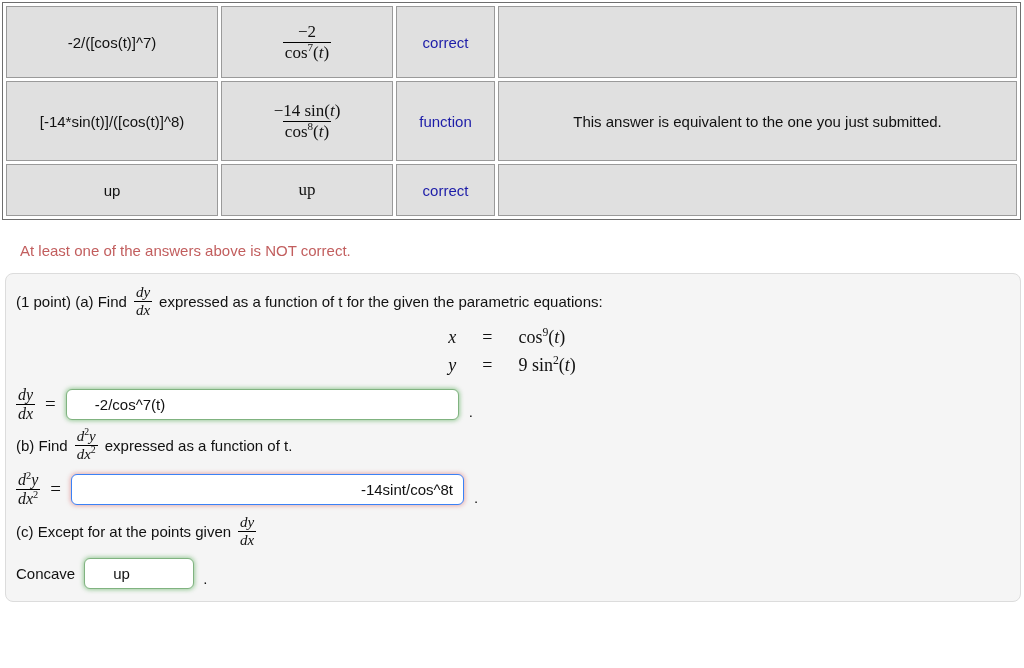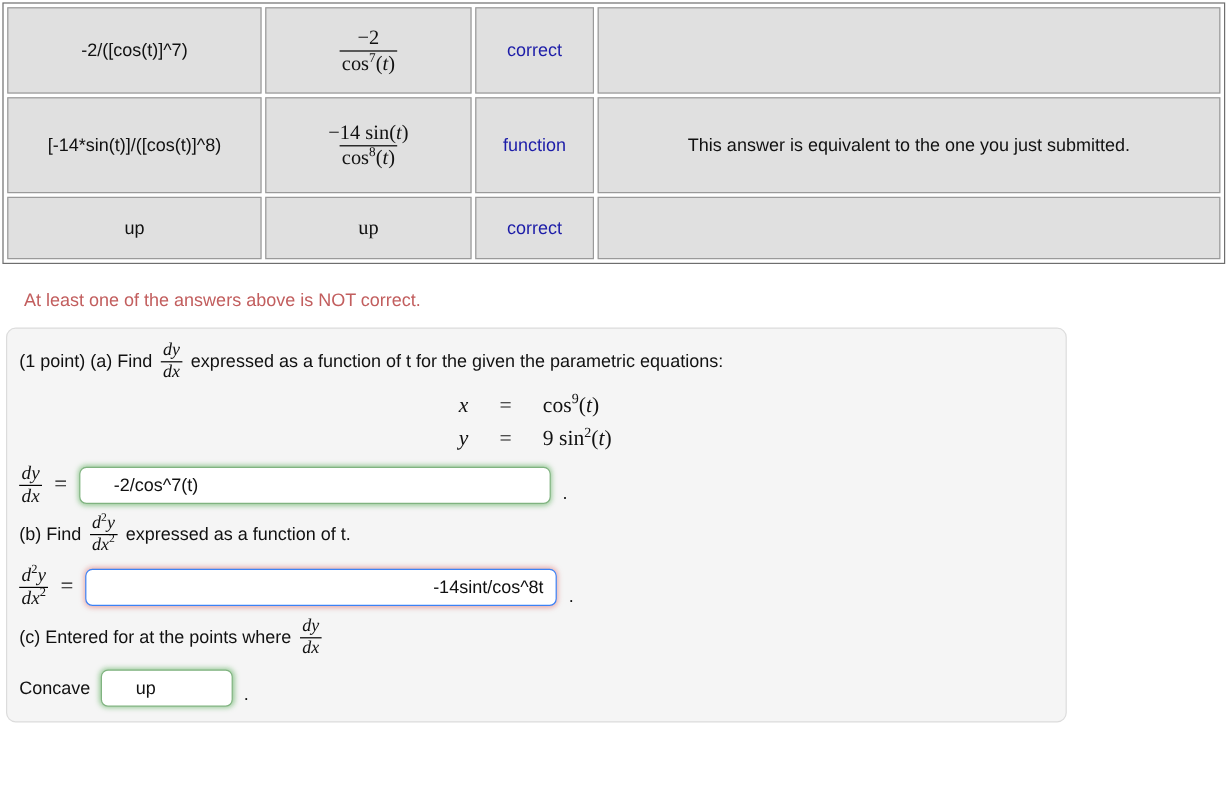--- a/index.html
+++ b/index.html
@@ -50,21 +50,21 @@
   
   .status-text {
     margin: 22px 0 14px 20px;
     font-size: 15px;
     color: #c25e5e;
   }
 
   
   .problem-panel {
     margin-left: 5px;
-    width: 884px;
+    width: 1016px;
     background: #f5f5f5;
     border: 1px solid #dcdcdc;
     border-radius: 8px;
     padding: 10px 12px 12px 10px;
     font-size: 15px;
   }
   .p-line { display: flex; align-items: center; gap: 7px; flex-wrap: nowrap; }
   .inline-frac { font-size: 15px; }
   .eq-block {
     width: fit-content;
@@ -198,21 +198,21 @@
     <span class="frac math" style="font-size:16px">
       <span class="num"><span class="tok-i">d</span><span class="tok-sup">2</span><span class="tok-i">y</span></span>
       <span class="den"><span class="tok-i">dx</span><span class="tok-sup">2</span></span>
     </span>
     <span class="eqsign">=</span>
     <input class="answer answer-bad wide-input" type="text" value="-14sint/cos^8t" style="">
     <span class="period">.</span>
   </div>
 
   <div class="p-line part-line">
-    <span>(c) Entered for at the points where</span>
+    <span>(c) Except for at the points given</span>
     <span class="frac math inline-frac">
       <span class="num"><span class="tok-i">dy</span></span>
       <span class="den"><span class="tok-i">dx</span></span>
     </span>
   </div>
 
   <div class="concave-line">
     <span>Concave</span>
     <input class="answer answer-ok small-input" type="text" value="up" style="">
     <span class="period" style="align-self:flex-end;padding-bottom:2px">.</span>

